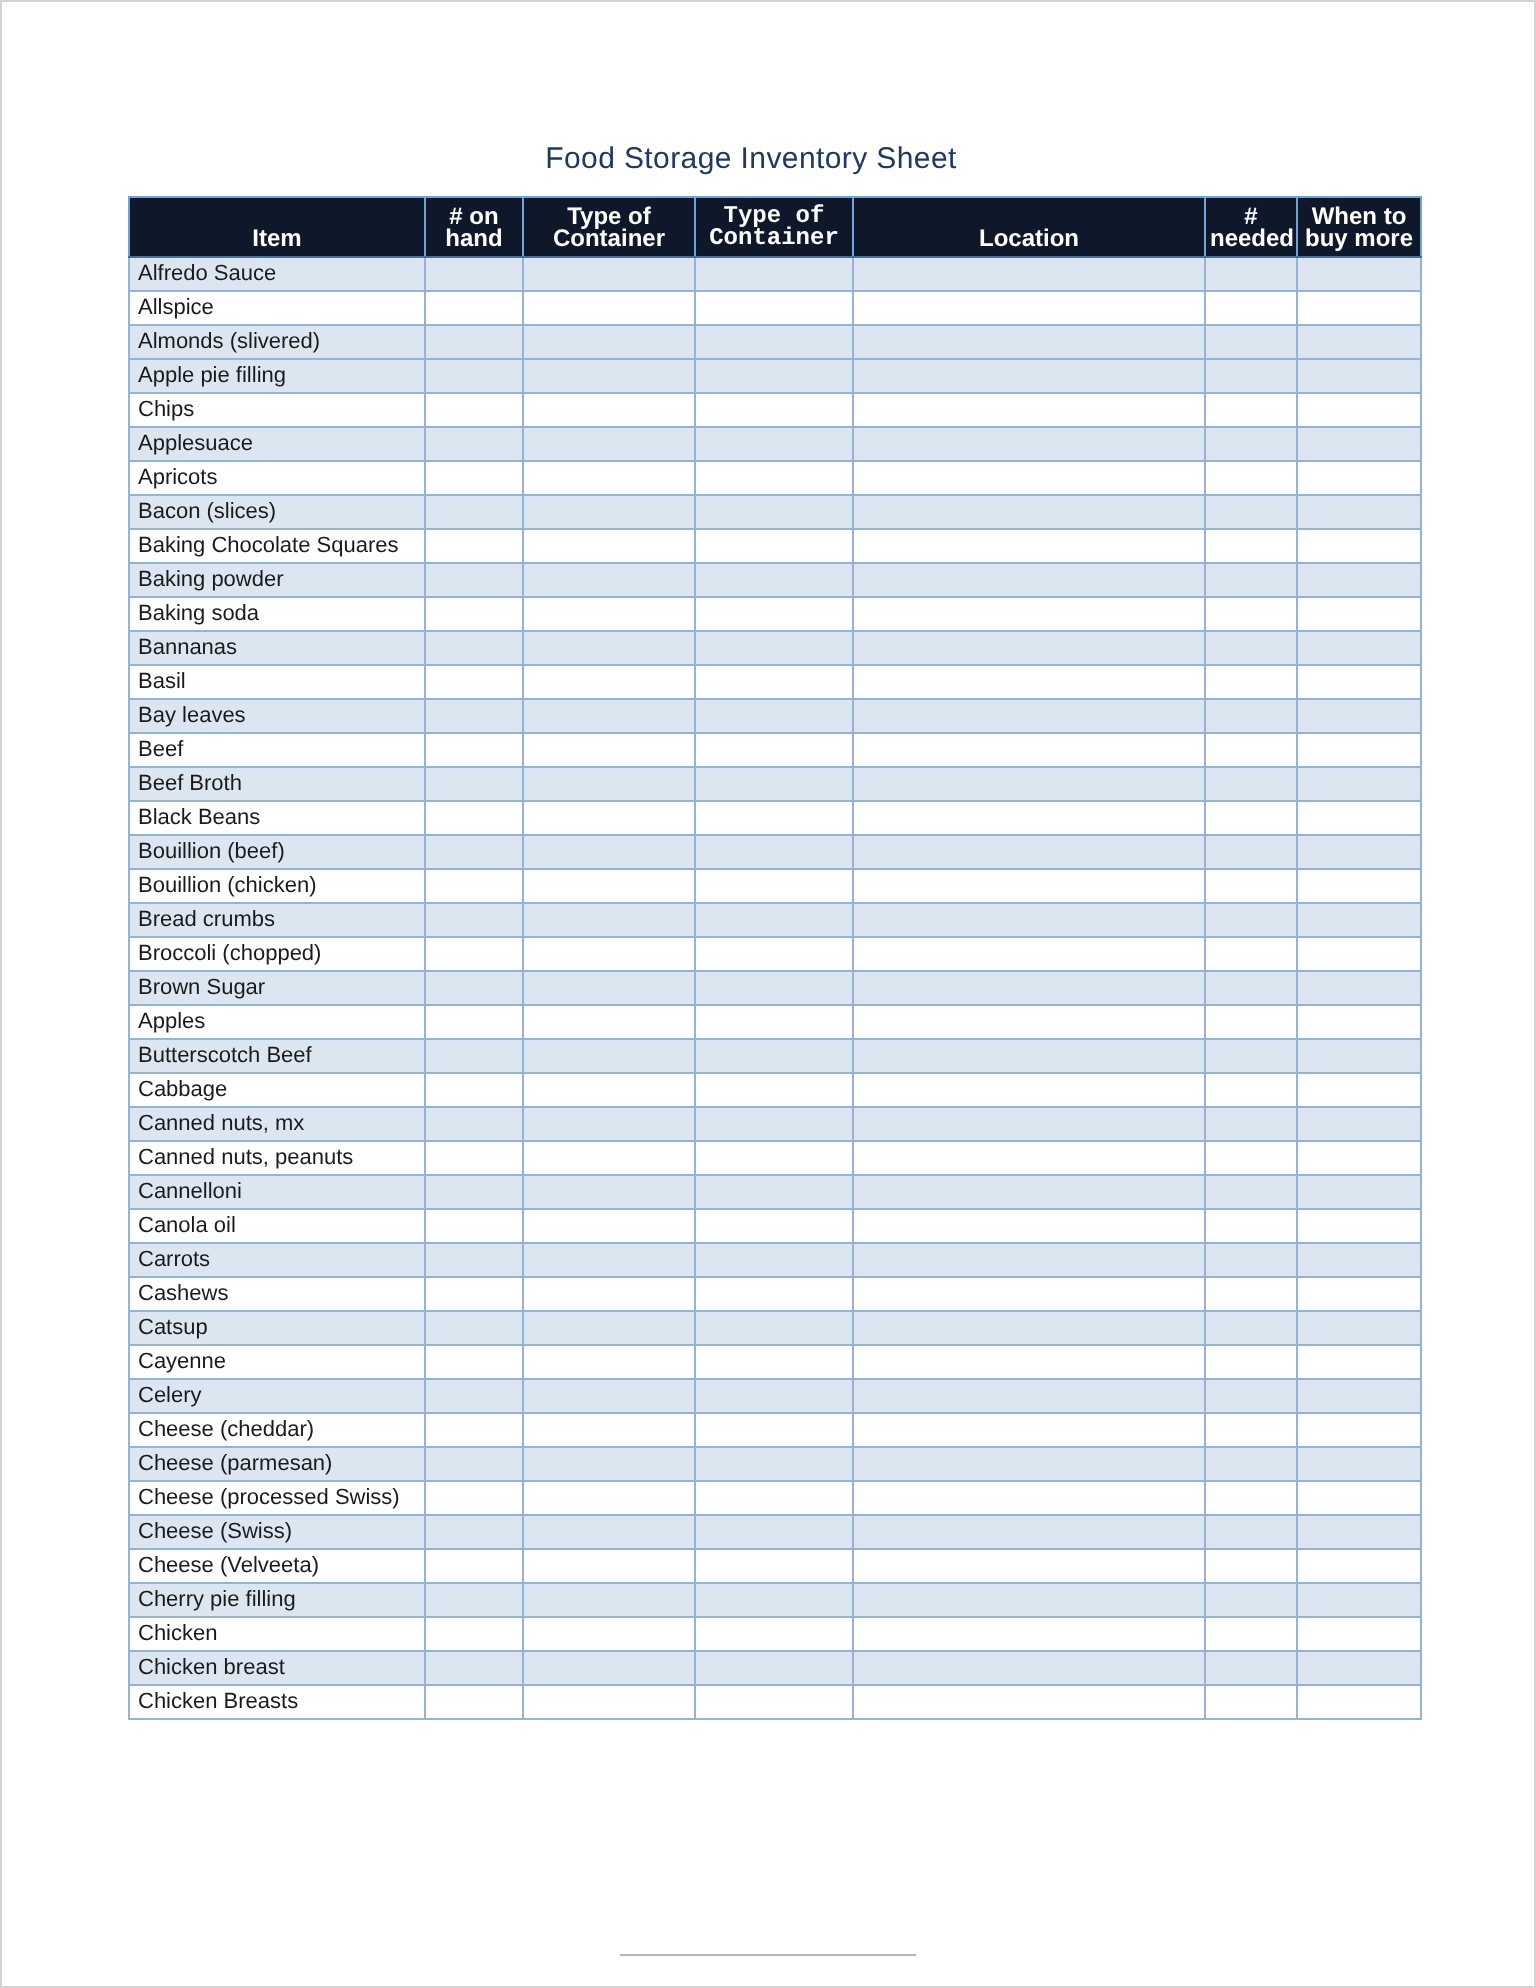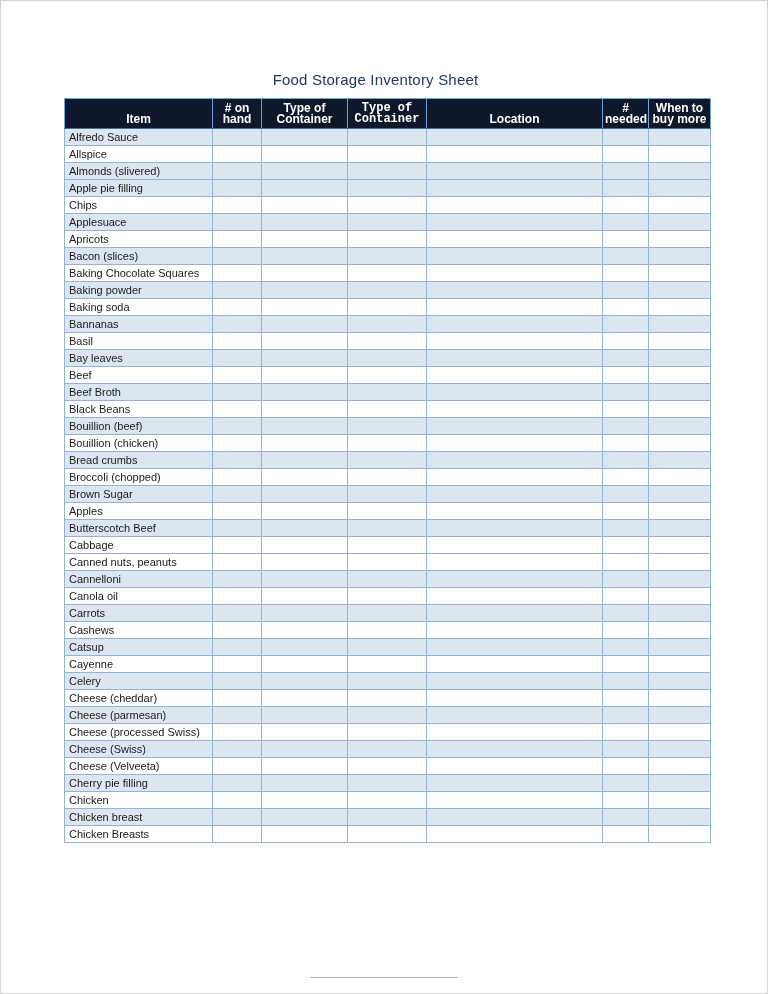--- a/index.html
+++ b/index.html
@@ -327,20 +327,29 @@
           </tr>
           <tr>
             <td class="col-0">Cabbage</td>
             <td class="col-1">&nbsp;</td>
             <td class="col-2">&nbsp;</td>
             <td class="col-3">&nbsp;</td>
             <td class="col-4">&nbsp;</td>
             <td class="col-5">&nbsp;</td>
             <td class="col-6">&nbsp;</td>
           </tr>
+          <tr class="band">
+            <td class="col-0">Canned nuts, mx</td>
+            <td class="col-1">&nbsp;</td>
+            <td class="col-2">&nbsp;</td>
+            <td class="col-3">&nbsp;</td>
+            <td class="col-4">&nbsp;</td>
+            <td class="col-5">&nbsp;</td>
+            <td class="col-6">&nbsp;</td>
+          </tr>
           <tr>
             <td class="col-0">Canned nuts, peanuts</td>
             <td class="col-1">&nbsp;</td>
             <td class="col-2">&nbsp;</td>
             <td class="col-3">&nbsp;</td>
             <td class="col-4">&nbsp;</td>
             <td class="col-5">&nbsp;</td>
             <td class="col-6">&nbsp;</td>
           </tr>
           <tr class="band">

